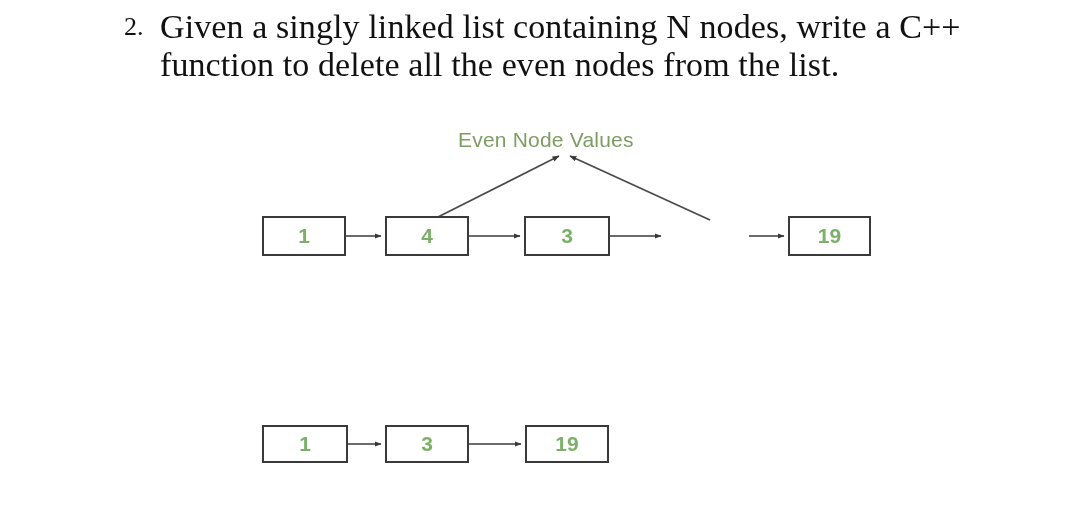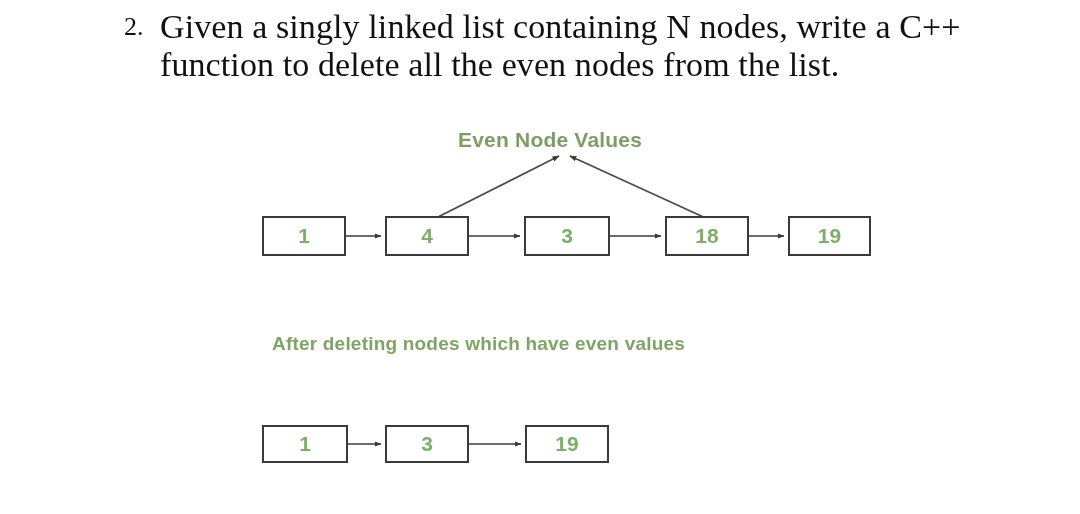--- a/index.html
+++ b/index.html
@@ -53,21 +53,21 @@
   }
   #diagram-svg {
     position: absolute;
     left: 0;
     top: 0;
   }
 
   .caption {
     position: absolute;
     font-family: "Liberation Sans", sans-serif;
-    font-weight: bold;
+    font-weight: normal;
     white-space: nowrap;
     text-align: center;
   }
   #even-values-label {
     left: 458px;
     top: 128px;
     font-size: 21px;
     color: #7d9e63;
     letter-spacing: 0.2px;
   }
@@ -132,22 +132,20 @@
       <line x1="348" y1="444" x2="381" y2="444" stroke="#3a3a3a" stroke-width="1.6" marker-end="url(#ah)"></line>
       <line x1="469" y1="444" x2="521" y2="444" stroke="#3a3a3a" stroke-width="1.6" marker-end="url(#ah)"></line>
     </g>
   </svg>
 
   <div class="caption" id="even-values-label">Even Node Values</div>
 
   <div class="node-box row1" style="left:262px;width:84px;">1</div>
   <div class="node-box row1" style="left:385px;width:84px;">4</div>
   <div class="node-box row1" style="left:524px;width:86px;">3</div>
-  <div class="node-box row1" style="left:665px;width:84px;">18</div>
   <div class="node-box row1" style="left:788px;width:83px;">19</div>
 
-  <div class="caption" id="after-delete-label">After deleting nodes which have even values</div>
 
   <div class="node-box row2" style="left:262px;width:86px;">1</div>
   <div class="node-box row2" style="left:385px;width:84px;">3</div>
   <div class="node-box row2" style="left:525px;width:84px;">19</div>
 
 </div>
 
 </body></html>

